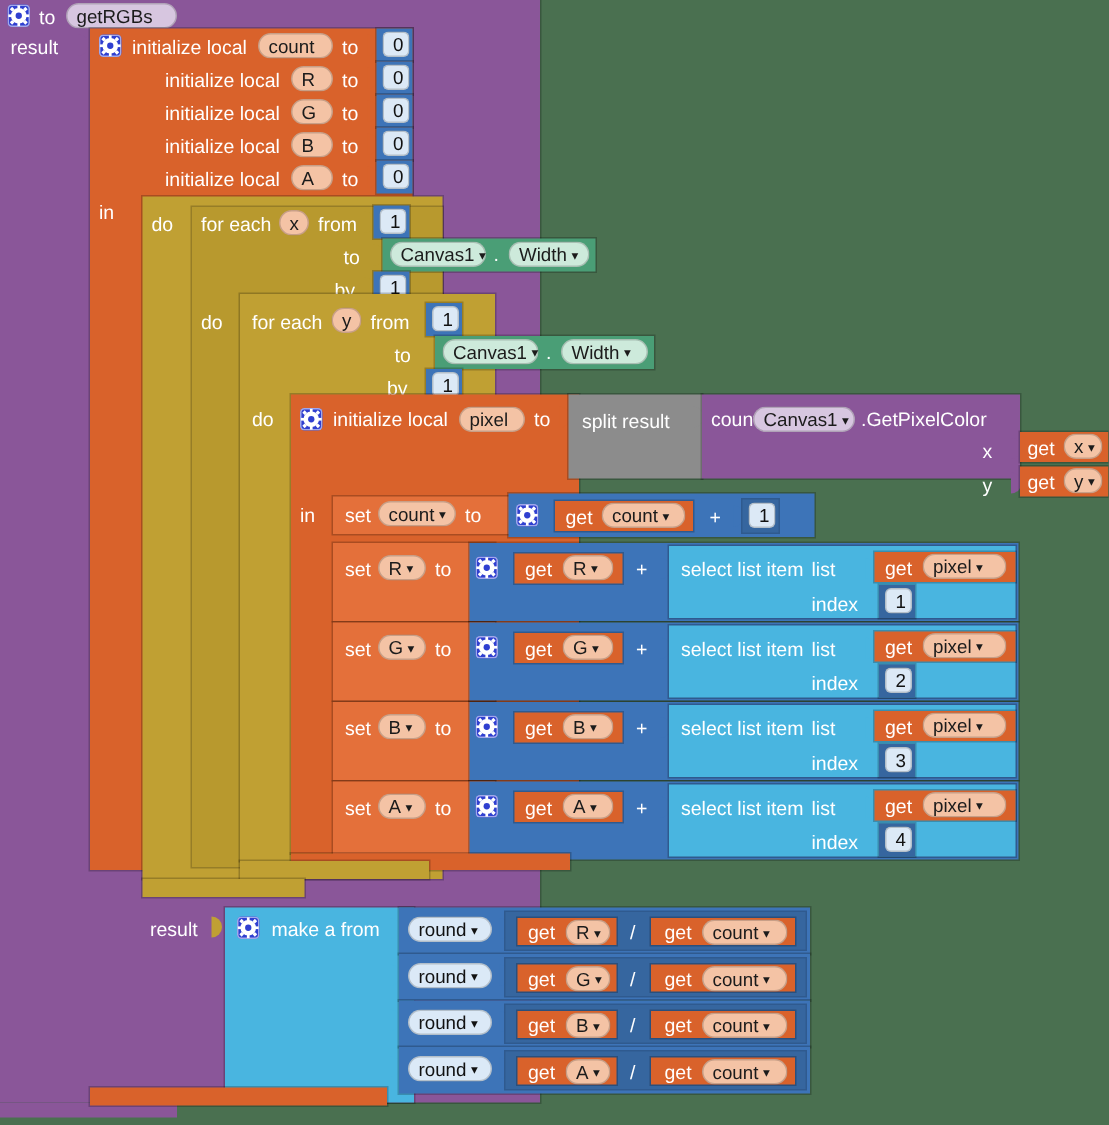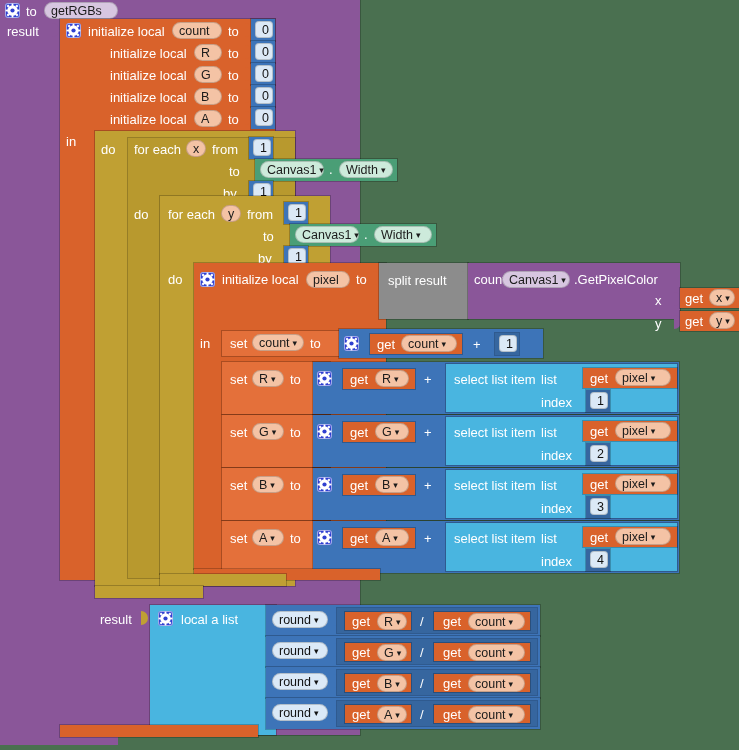--- a/index.html
+++ b/index.html
@@ -480,21 +480,21 @@
       <rect x="0.6" y="6.6" width="2.4" height="1.8"></rect>
           <rect x="12" y="6.6" width="2.4" height="1.8"></rect>
       <rect x="2" y="2" width="2.2" height="2.2" transform="rotate(45 3.1 3.1)"></rect>
       <rect x="10.8" y="10.8" width="2.2" height="2.2" transform="rotate(45 11.9 11.9)"></rect>
       <rect x="10.8" y="2" width="2.2" height="2.2" transform="rotate(45 11.9 3.1)"></rect>
       <rect x="2" y="10.8" width="2.2" height="2.2" transform="rotate(45 3.1 11.9)"></rect>
     </g>
         <circle cx="7.5" cy="7.5" r="2.1" fill="#2f3fd0"></circle>
       </svg>
   </div>
-  <div class="lbl" style="left:181px;top:613px;">local a list</div>
+  <div class="lbl" style="left:181px;top:613px;">make a from</div>
 
   <div class="plug c-list" style="left:260px;top:612px;"></div>
   <div class="blk c-math ol" style="left:266px;top:605px;width:274px;height:31px;"></div>
   <div class="pill lightblue" style="left:272px;top:611px;width:56px;">
     <span>round</span><span class="car">▾</span>
   </div>
   <div class="plug c-math" style="left:333px;top:612px;"></div>
   <div class="blk c-math-d ol" style="left:337px;top:608px;width:200px;height:25px;"></div>
   <div class="blk c-local ol" style="left:345px;top:612px;width:66px;height:18px;"></div>
   <div class="lbl" style="left:352px;top:615px;">get</div>

